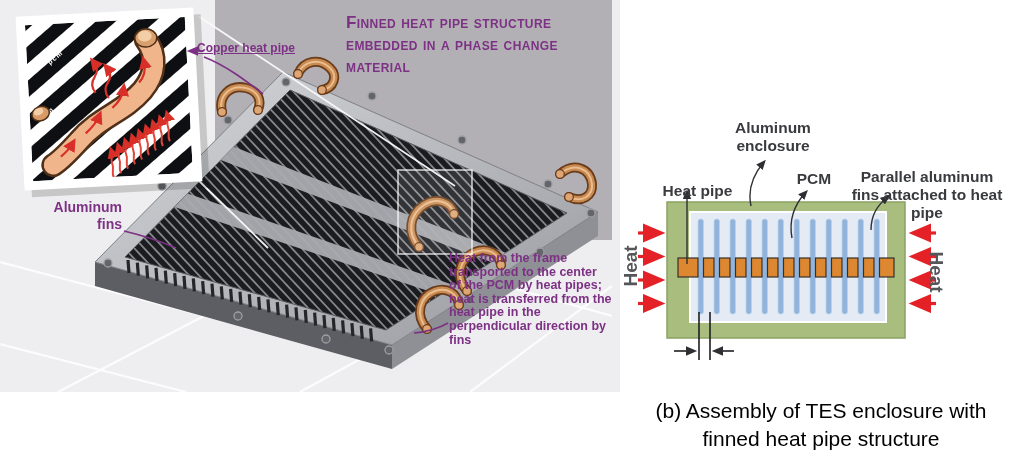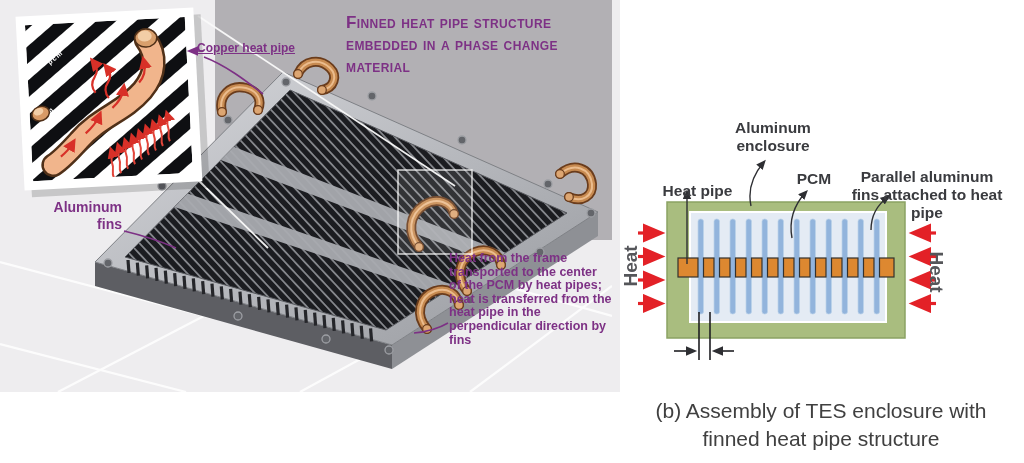--- a/index.html
+++ b/index.html
@@ -285,15 +285,15 @@
 
   <div class="lbl bLbl b-heatpipe">Heat pipe</div>
   <div class="lbl bLbl b-enclosure">Aluminum
 enclosure</div>
   <div class="lbl bLbl b-pcm">PCM</div>
   <div class="lbl bLbl b-parallel">Parallel aluminum
 fins attached to heat
 pipe</div>
   <div class="b-heat left">Heat</div>
   <div class="b-heat right">Heat</div>
-  <div class="lbl capB" style="color: #404040;">(b) Assembly of TES enclosure with
+  <div class="lbl capB" style="color: #000000;">(b) Assembly of TES enclosure with
 finned heat pipe structure</div>
 </div>
 
 </body></html>

